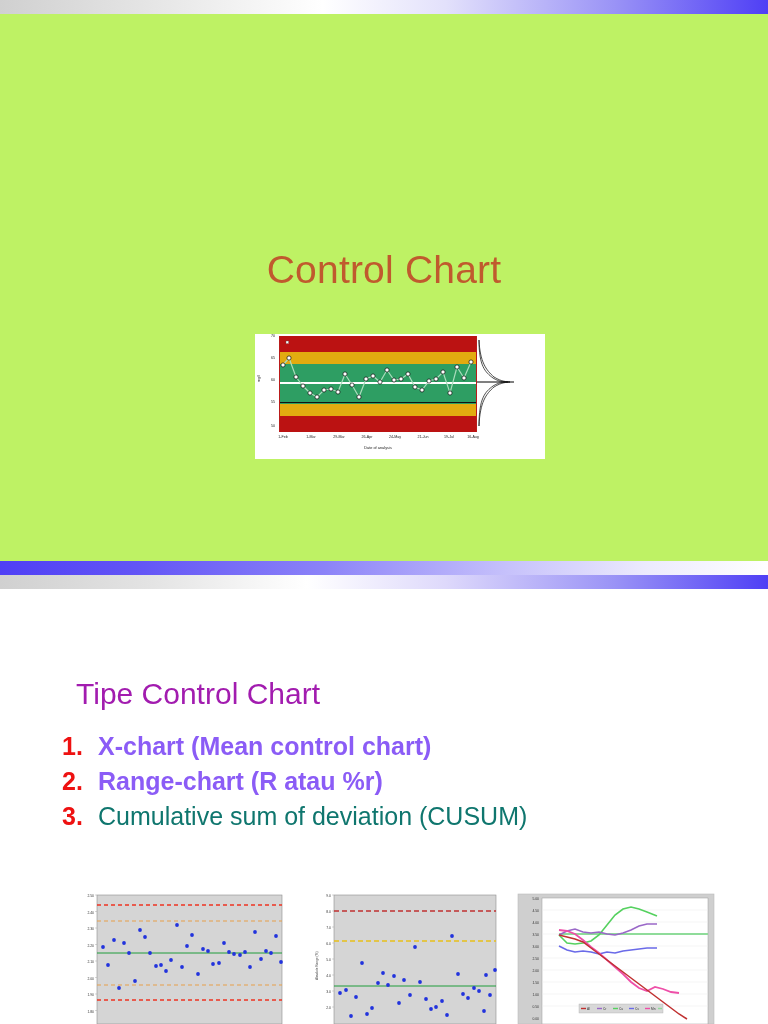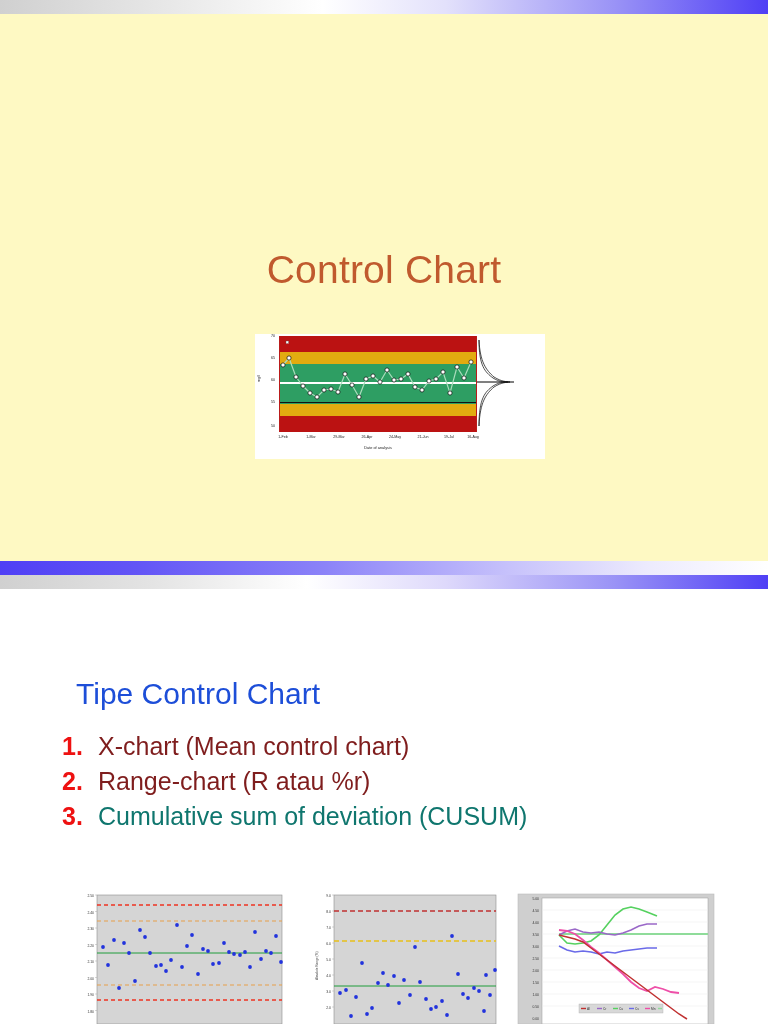--- a/index.html
+++ b/index.html
@@ -6,21 +6,21 @@
   body{
     width:768px;height:1024px;
     background:#ffffff;
     font-family:"Liberation Sans", sans-serif;
     overflow:hidden;
     position:relative;
   }
   .page{width:768px;height:1024px;position:relative;}
 
   
-  .slide1{position:absolute;left:0;top:0;width:768px;height:575px;background:#fef9c3;overflow:hidden;}
+  .slide1{position:absolute;left:0;top:0;width:768px;height:575px;background:#bef264;overflow:hidden;}
   .topbar{
     position:absolute;left:0;top:0;width:768px;height:14px;
     background:linear-gradient(to right,#d0d0d0 0%,#e8e8e8 22%,#ffffff 42%,#e3e1fb 58%,#9a93f6 80%,#4f3ff5 100%);
   }
   .slide1-title{
     position:absolute;left:0;top:248px;width:768px;text-align:center;
     font-size:39px;color:#c05a2e;letter-spacing:.2px;
     font-family:"Liberation Sans", sans-serif;
   }
 
@@ -53,27 +53,27 @@
     position:absolute;left:0;top:561px;width:768px;height:14px;
     background:linear-gradient(to right,#4f3ff5 0%,#6355f6 18%,#8b82f8 42%,#c6c1fb 66%,#eceafd 84%,#ffffff 100%);
   }
   
   .slide2{position:absolute;left:0;top:575px;width:768px;height:449px;background:#fff;overflow:hidden;}
   .topbar2{
     position:absolute;left:0;top:0;width:768px;height:14px;
     background:linear-gradient(to right,#d0d0d0 0%,#e4e4e4 20%,#ffffff 40%,#ded9fb 58%,#9a93f6 80%,#4f3ff5 100%);
   }
   .slide2-heading{
-    position:absolute;left:76px;top:102px;font-size:30px;color:#1d4ed8;white-space:nowrap;
+    position:absolute;left:76px;top:102px;font-size:30px;color:#a21caf;white-space:nowrap;
   }
   .bullets{position:absolute;left:62px;top:157px;width:660px;}
   .bullet{display:flex;align-items:baseline;margin-bottom:6px;}
   .bnum{width:36px;color:#ee1111;font-size:25px;font-weight:bold;flex:0 0 36px;}
   .btxt{font-size:25px;color:#0f766e;}
-  .btxt.blue{color:#7f1d1d;font-weight:normal;}
+  .btxt.blue{color:#8b5cf6;font-weight:bold;}
 
   
   .charts{position:absolute;left:0;top:310px;width:768px;height:139px;}
   .chartbox{position:absolute;top:0;background:#fff;}
   .cbox1{left:70px;width:222px;height:139px;}
   .cbox2{left:308px;width:194px;height:139px;}
   .cbox3{left:517px;width:200px;height:139px;}
   .mini-svg{display:block;}
 
   .lbl-tiny{font-size:3.4px;fill:#333;font-family:"Liberation Sans", sans-serif;}

